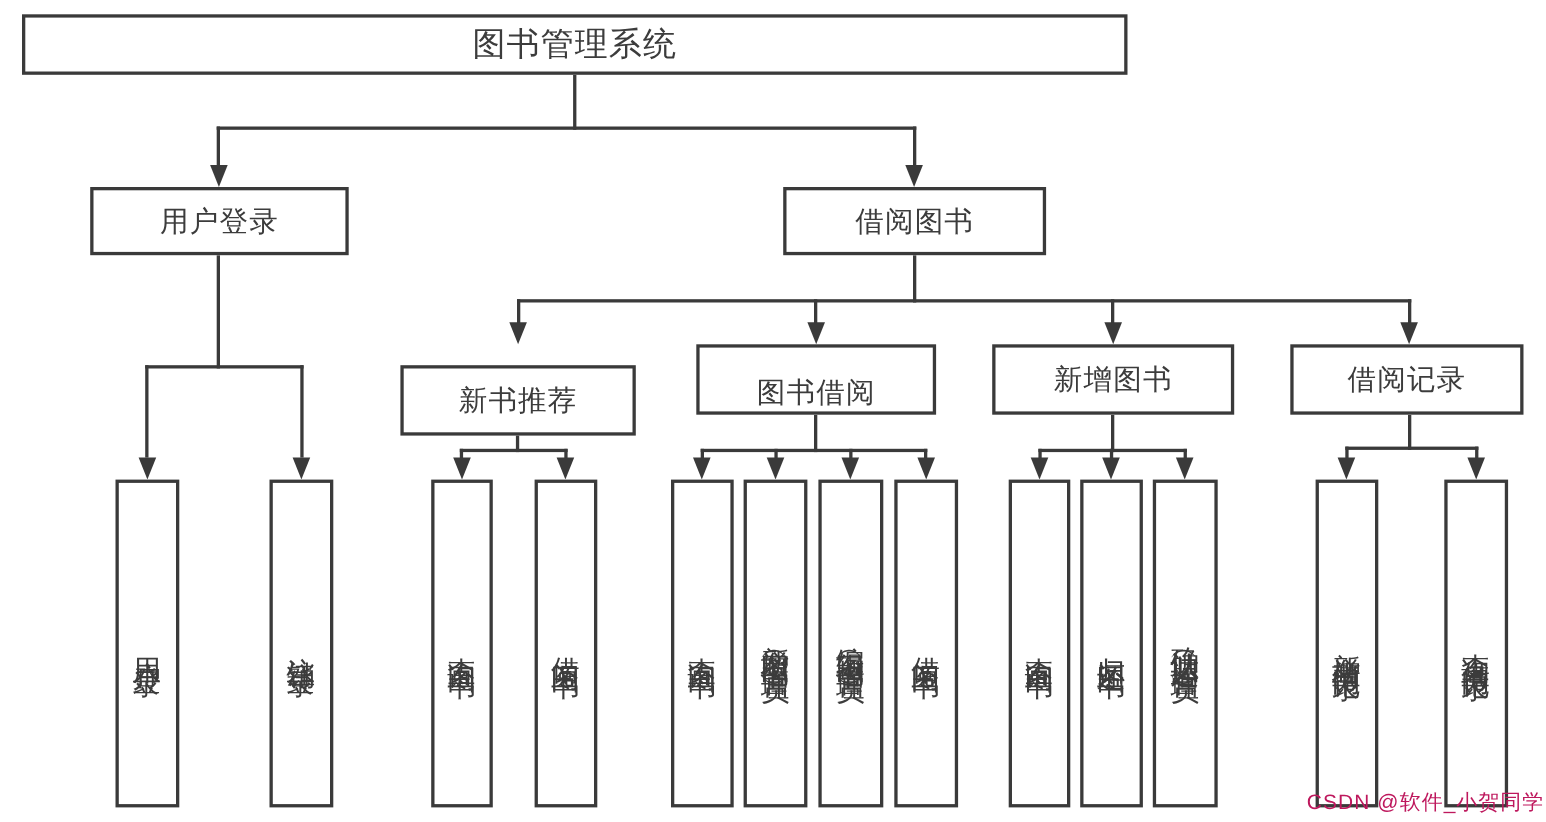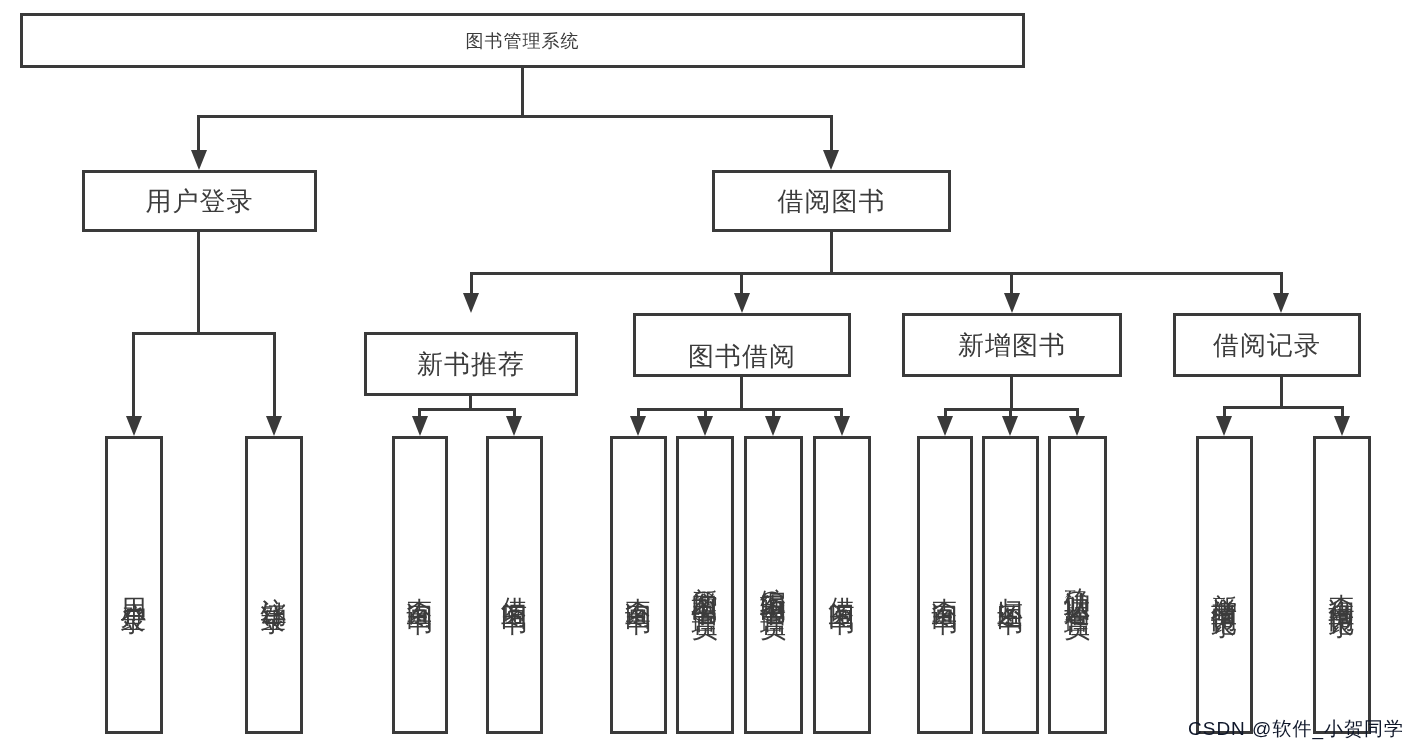--- a/index.html
+++ b/index.html
@@ -17,21 +17,21 @@
     background: #ffffff;
     border: 3px solid #3a3a3a;
     color: #3c3c3c;
     display: flex;
     align-items: center;
     justify-content: center;
     font-size: 26px;
     letter-spacing: 1px;
     z-index: 2;
   }
-  .node.title { font-size: 18px; text-align: center; }
+  .node.title { font-size: 30px; text-align: center; }
   .vnode span {
     writing-mode: vertical-rl;
     text-orientation: mixed;
     letter-spacing: 4px;
     line-height: 1;
     font-size: 26px;
   }
   .line {
     position: absolute;
     background: #3a3a3a;
@@ -44,21 +44,21 @@
     border-left: 8px solid transparent;
     border-right: 8px solid transparent;
     border-top: 20px solid #3a3a3a;
     z-index: 1;
   }
   .watermark {
     position: absolute;
     left: 1188px;
     top: 716px;
     font-size: 19px;
-    color: #0f172a;
+    color: #be185d;
     letter-spacing: 1px;
     z-index: 3;
     white-space: nowrap;
   }
 </style>
 </head>
 <body>
 
 <div id="stage">
 
@@ -103,21 +103,21 @@
 
   <div class="node" style="left:364px; top:332px; width:214px; height:64px;">
     <span>新书推荐</span>
   </div>
   <div class="node" style="left:633px; top:313px; width:218px; height:64px;align-items:flex-end;">
     <span>图书借阅</span>
   </div>
   <div class="node" style="left:902px; top:313px; width:220px; height:64px;">
     <span>新增图书</span>
   </div>
-  <div class="node" style="left:1173px; top:313px; width:188px; height:64px;">
+  <div class="node" style="left:1173px; top:313px; width:212px; height:64px;">
     <span>借阅记录</span>
   </div>
 
   <div class="line" style="left:469px; top:377px; width:3px; height:34px;"></div>
   <div class="line" style="left:418px; top:408px; width:98px; height:3px;"></div>
   <div class="line" style="left:418px; top:408px; width:3px; height:10px;"></div>
   <div class="arrowhead" style="left:412px; top:416px;"></div>
   <div class="line" style="left:513px; top:408px; width:3px; height:10px;"></div>
   <div class="arrowhead" style="left:506px; top:416px;"></div>
 

